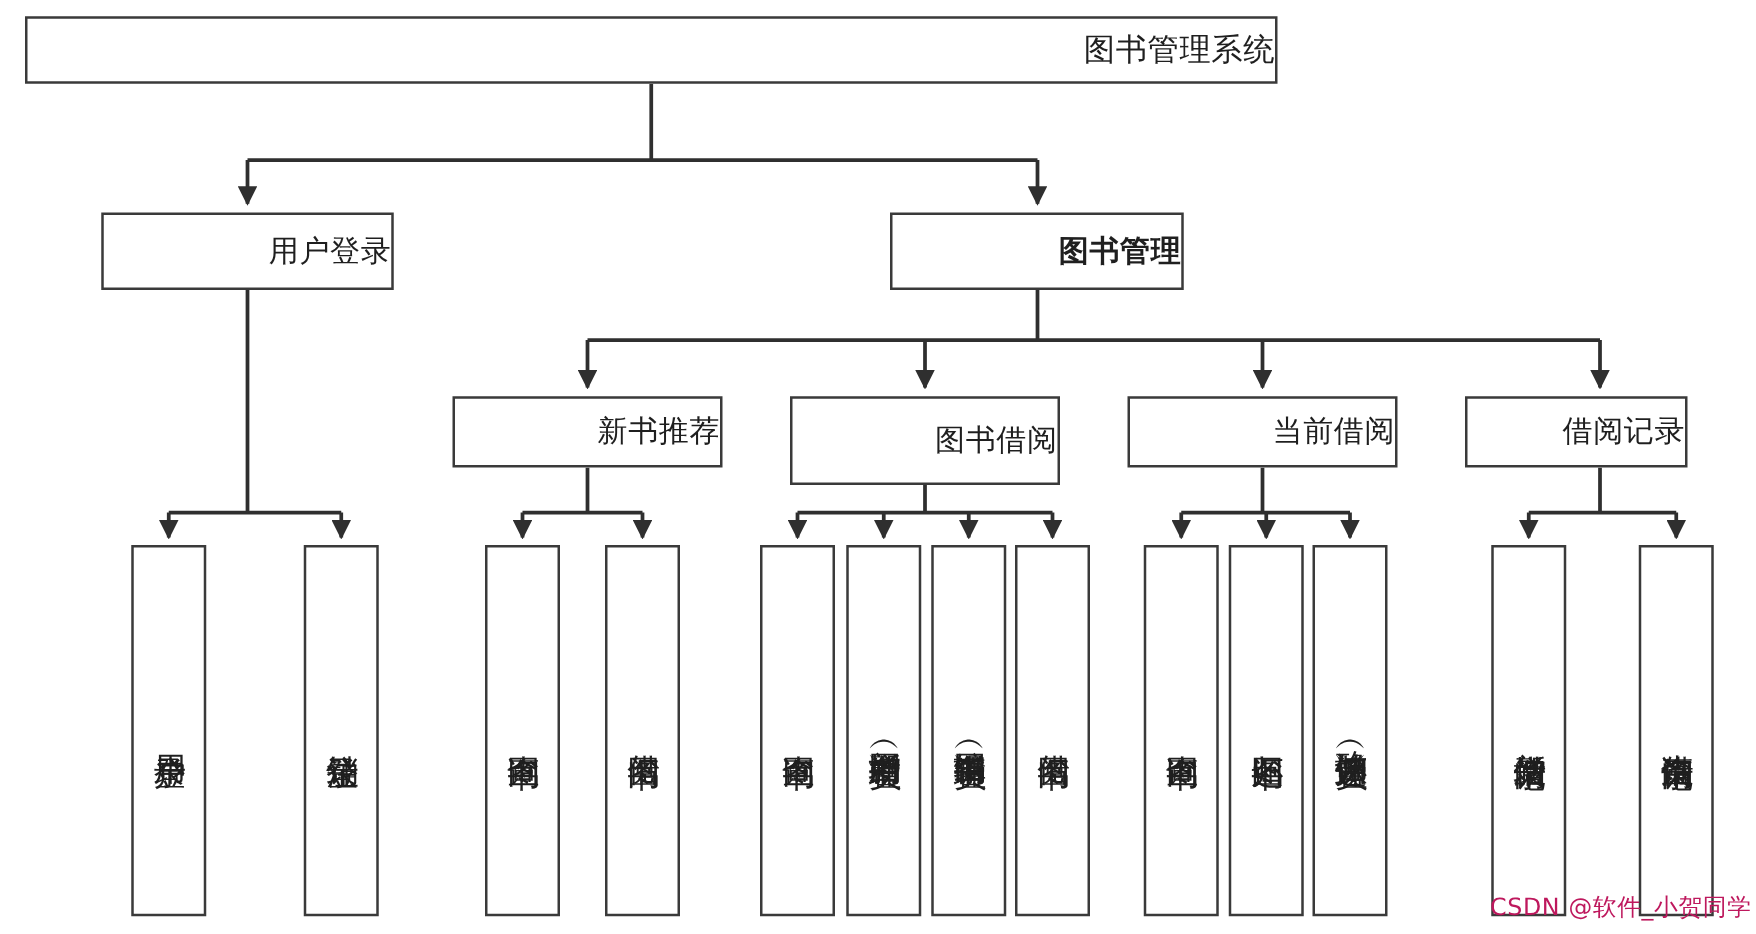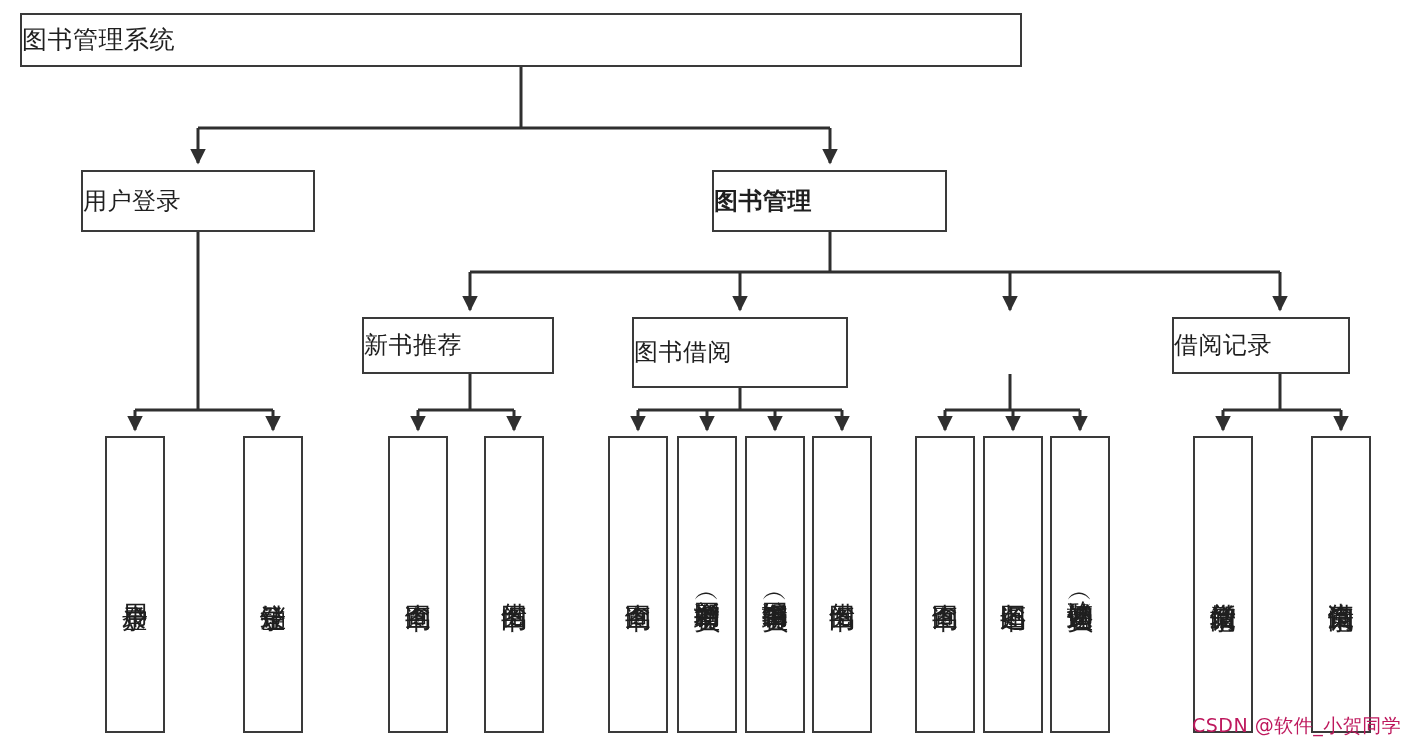--- a/index.html
+++ b/index.html
@@ -24,21 +24,21 @@
     width: 1405px;
     height: 747px;
   }
   .node {
     position: absolute;
     box-sizing: border-box;
     border: 2.5px solid #3a3a3a;
     background: #ffffff;
     display: flex;
     align-items: center;
-    justify-content: flex-start;
+    justify-content: flex-end;
     color: #1a1a1a;
     z-index: 3;
   }
   .node-label {
     display: block;
     text-align: center;
     line-height: 1.18;
     color: #1f1f1f;
   }
   .node.horiz .node-label {
@@ -132,26 +132,29 @@
     <span class="node-label">图书管理系统</span>
   </div>
 
   <div class="node horiz" style="left:81px; top:170px; width:234px; height:62px;">
     <span class="node-label">用户登录</span>
   </div>
   <div class="node horiz" style="left:712px; top:170px; width:235px; height:62px;font-weight:bold;">
     <span class="node-label">图书管理</span>
   </div>
 
-  <div class="node horiz" style="left:362px; top:317px; width:192px; height:57px;">
+  <div class="node horiz" style="left:362px; top:317px; width:216px; height:57px;">
     <span class="node-label">新书推荐</span>
   </div>
   <div class="node horiz" style="left:632px; top:317px; width:216px; height:71px;">
     <span class="node-label">图书借阅</span>
   </div>
+  <div class="node horiz" style="left:902px; top:317px; width:216px; height:57px;">
+    <span class="node-label">当前借阅</span>
+  </div>
   <div class="node horiz" style="left:1172px; top:317px; width:178px; height:57px;">
     <span class="node-label">借阅记录</span>
   </div>
 
   <div class="node vert" style="left:105px; top:436px; width:60px; height:297px;">
     <span class="node-label">用户登录</span>
   </div>
   <div class="node vert" style="left:243px; top:436px; width:60px; height:297px;">
     <span class="node-label">注销登录</span>
   </div>

